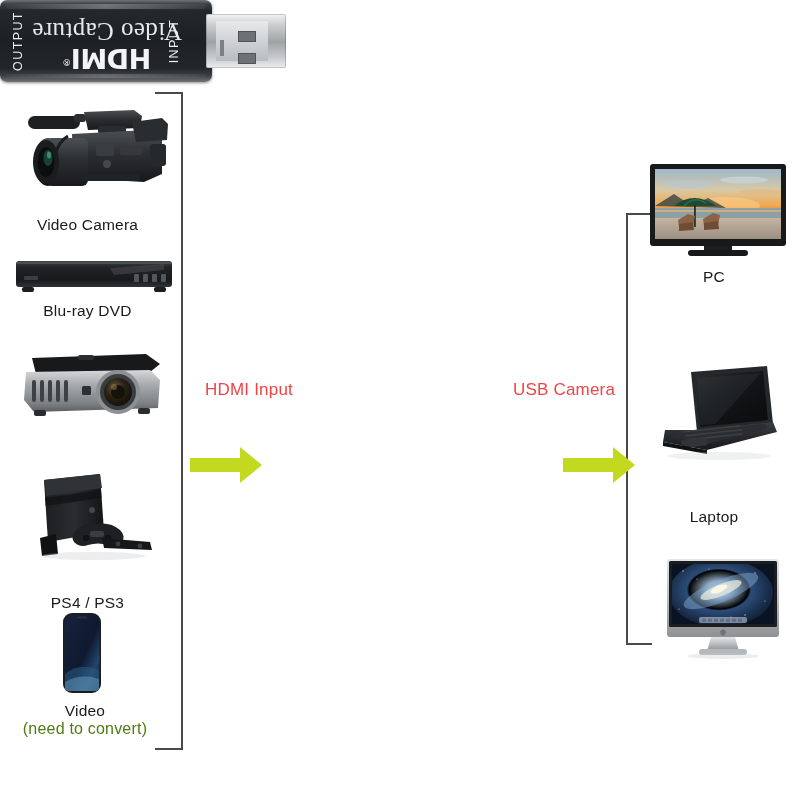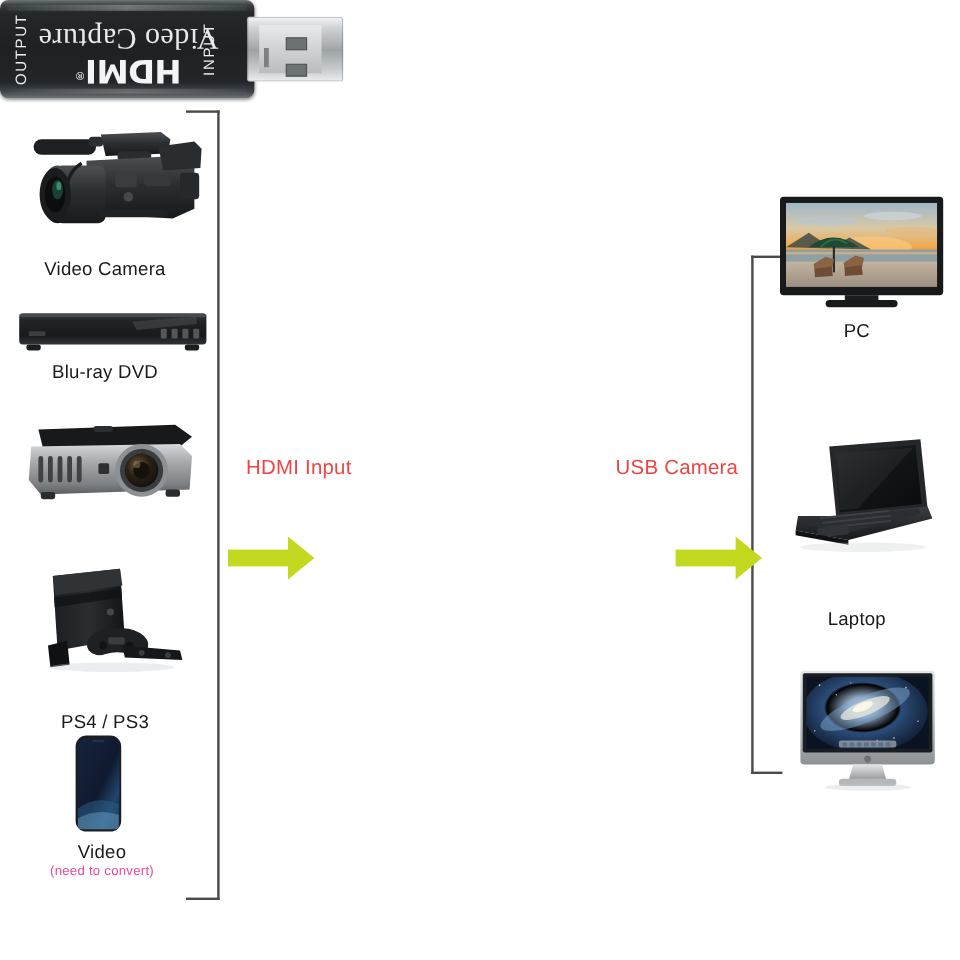--- a/index.html
+++ b/index.html
@@ -20,22 +20,22 @@
     position: absolute;
     text-align: center;
     color: #1a1a1a;
     font-size: 15.5px;
     line-height: 1.18;
     letter-spacing: .2px;
     white-space: nowrap;
   }
   .caption .sub {
     display: block;
-    color: #ec4899;
-    font-size: 11px;
+    color: #4d7c0f;
+    font-size: 16px;
   }
 
   
   .bracket {
     position: absolute;
     box-sizing: border-box;
     border-color: #4a4a4a;
     border-style: solid;
   }
   

